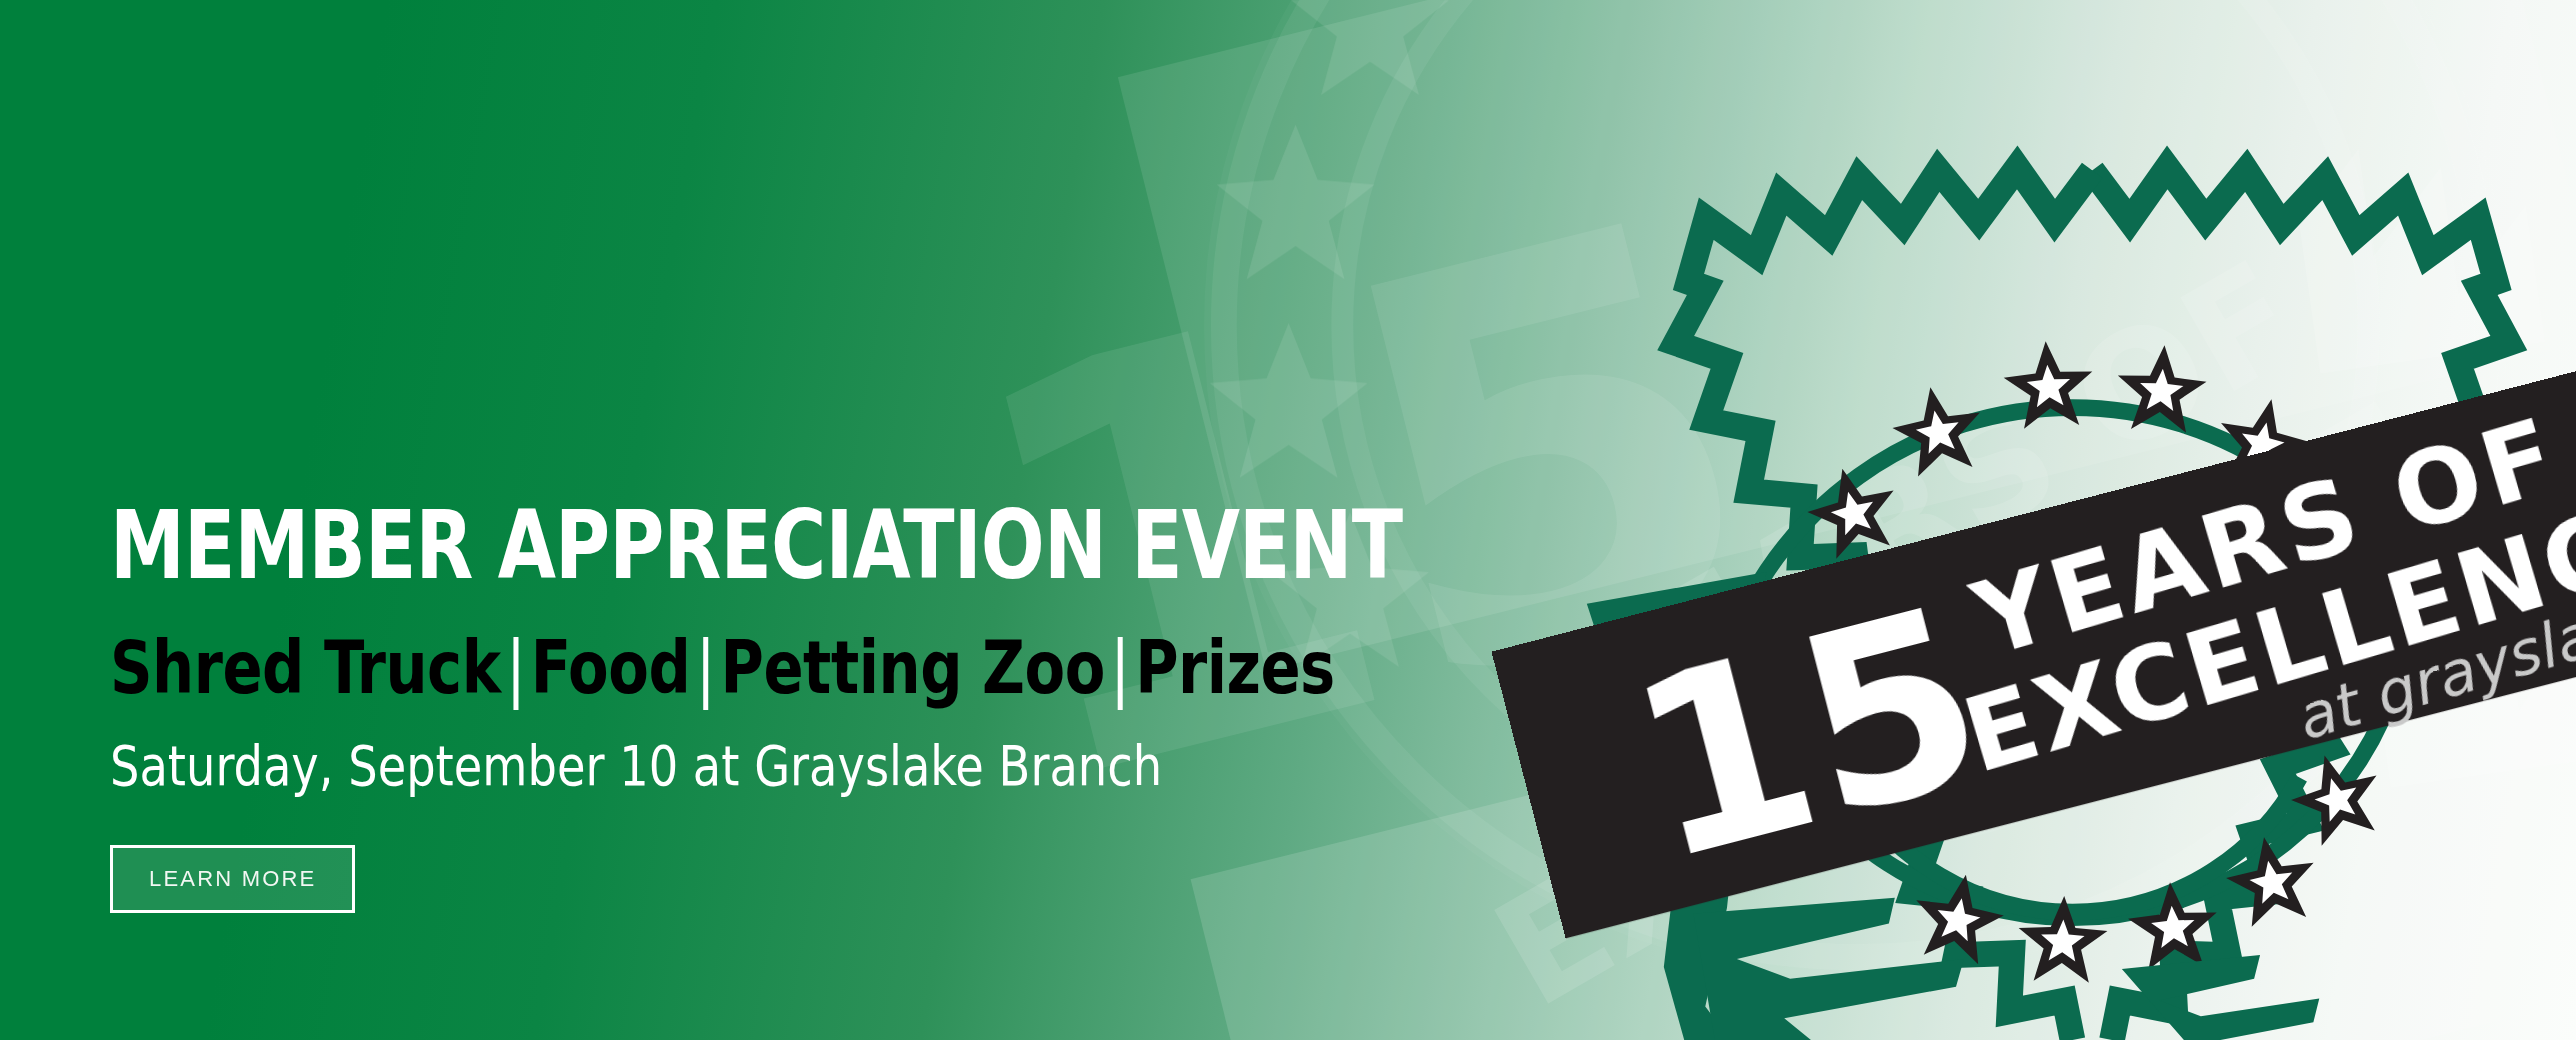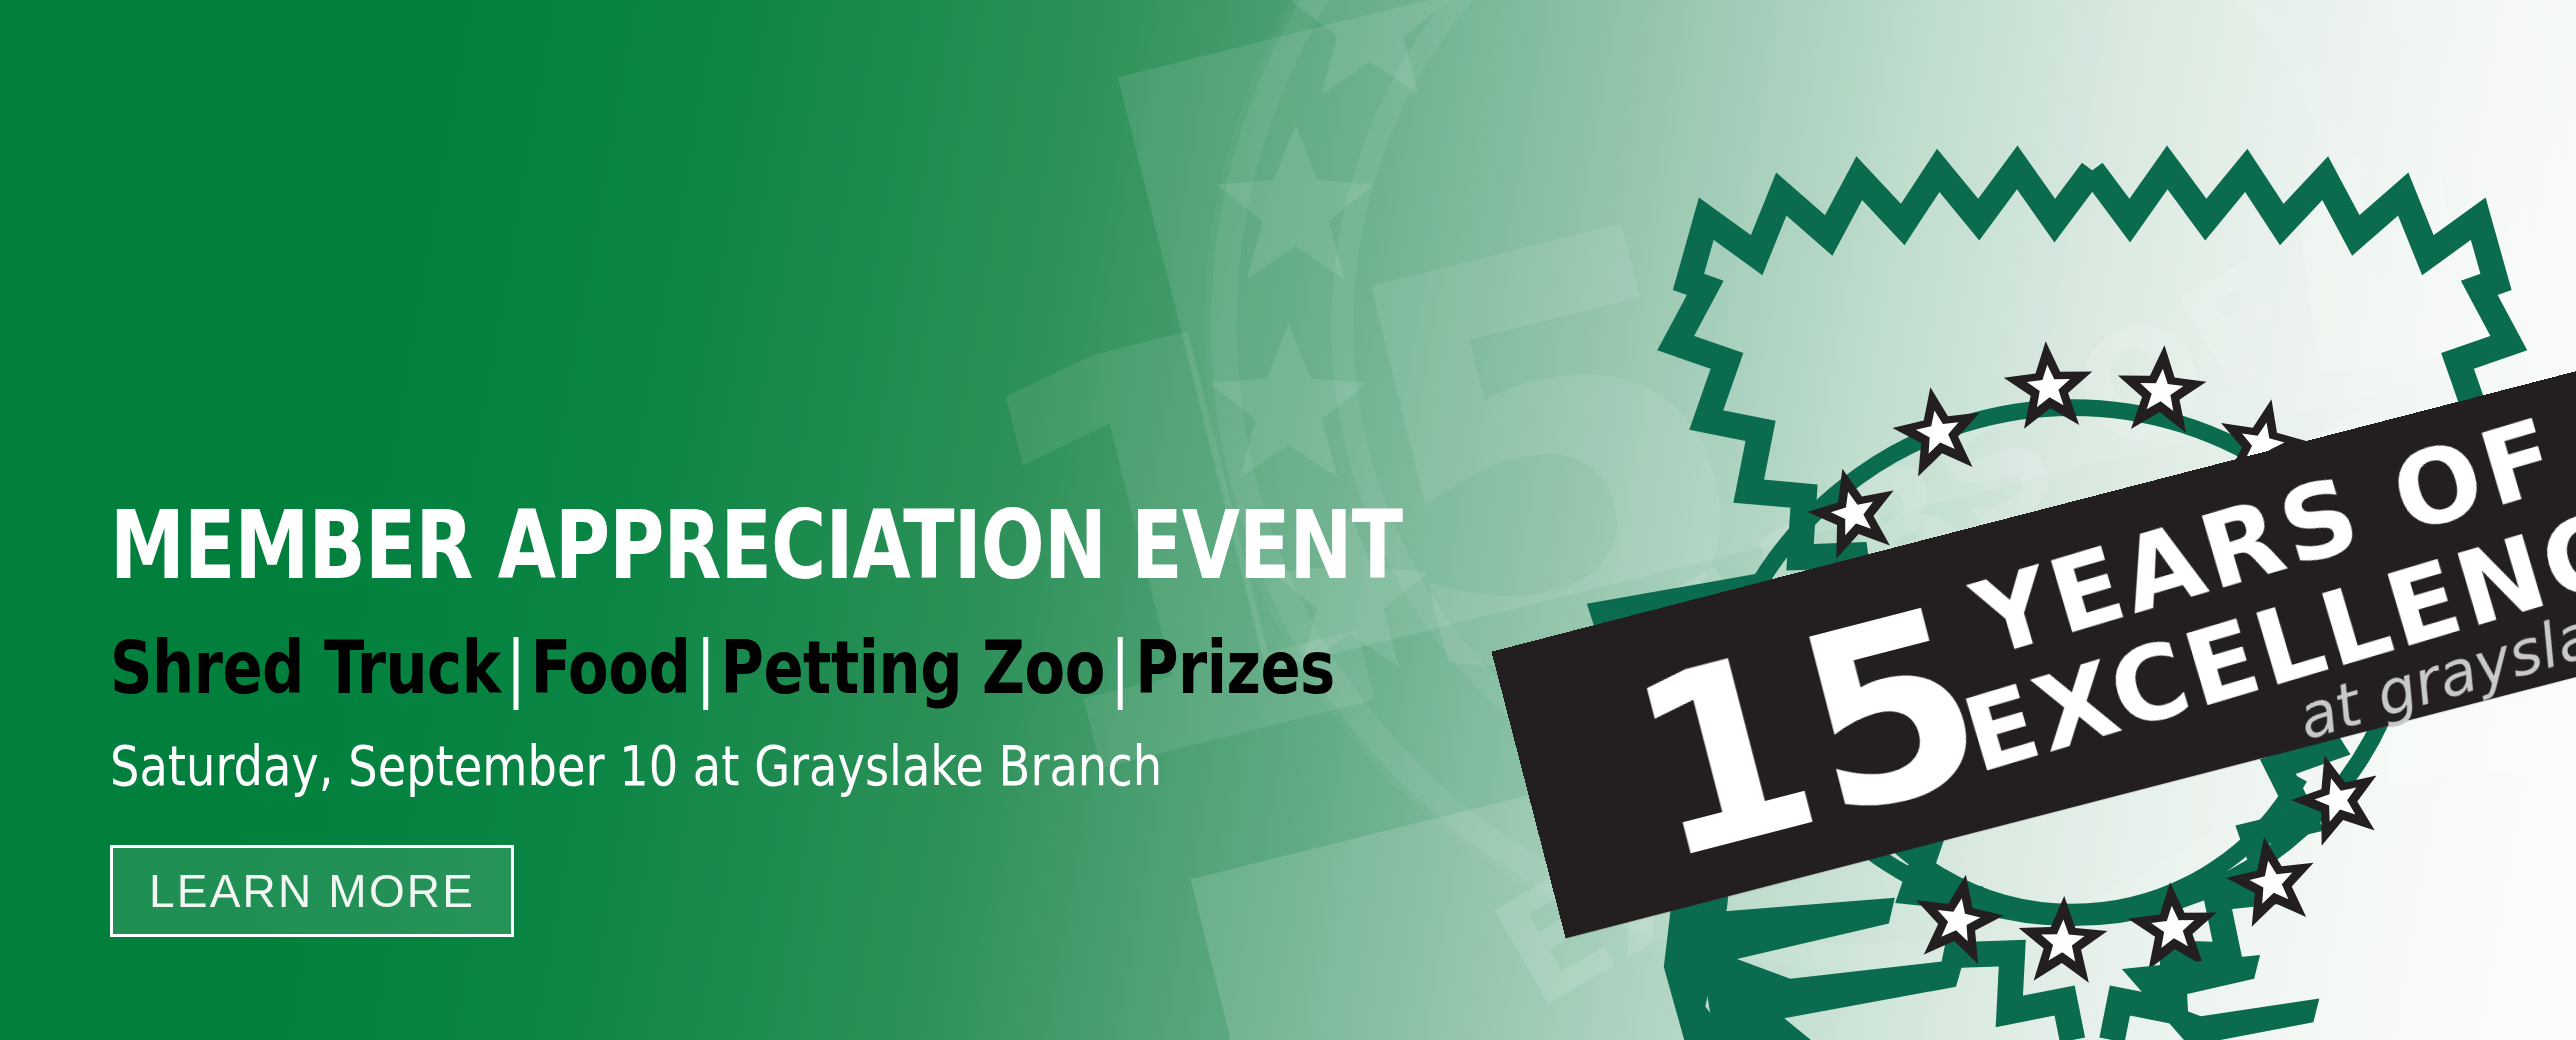--- a/index.html
+++ b/index.html
@@ -68,21 +68,21 @@
     margin:34px 0 0 0;
   }
   .cta{
     display:inline-block;
     margin-top:51px;
     padding:20px 36px 20px 36px;
     border:3px solid #ffffff;
     background:rgba(255,255,255,.12);
     color:#f2f7f3;
     font-family:"Liberation Sans",sans-serif;
-    font-size:46px;
+    font-size:22px;
     letter-spacing:2.2px;
     font-weight:400;
     line-height:1;
     text-decoration:none;
     cursor:pointer;
   }
 
   
   .seal{position:absolute;left:1569px;top:118px;width:1007px;height:922px;}
   .seal svg{display:block;width:100%;height:100%;overflow:visible;}

